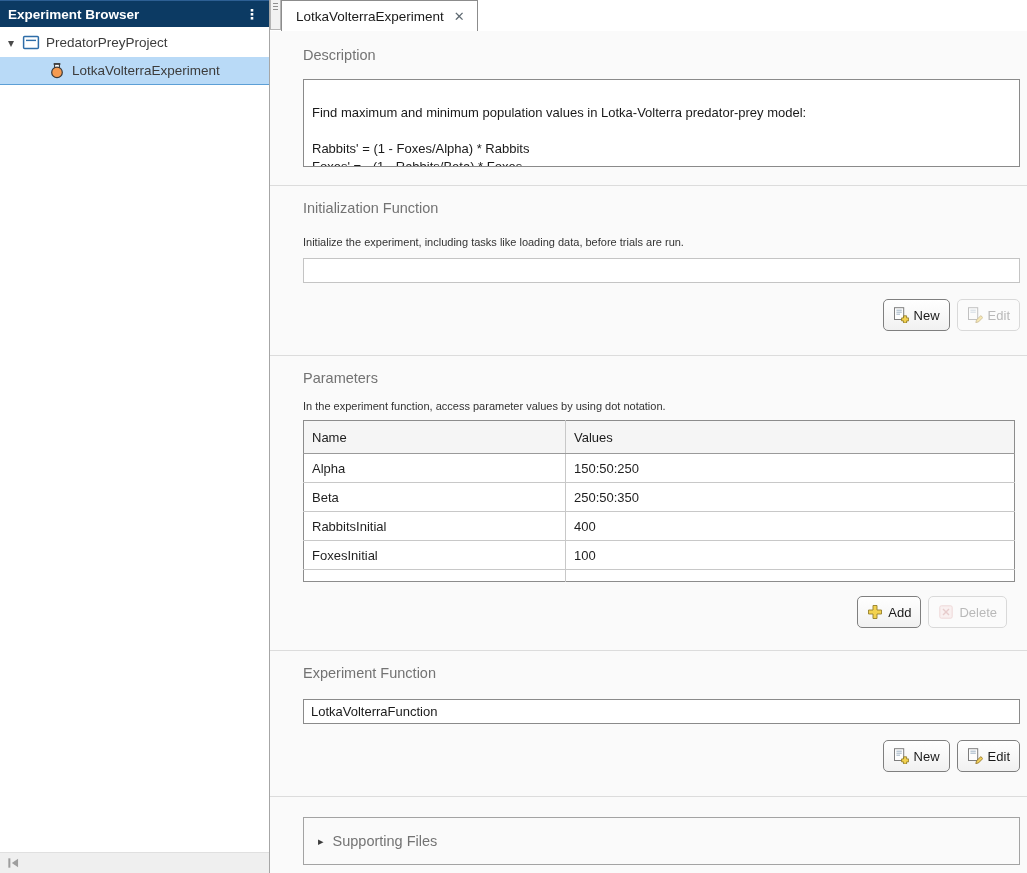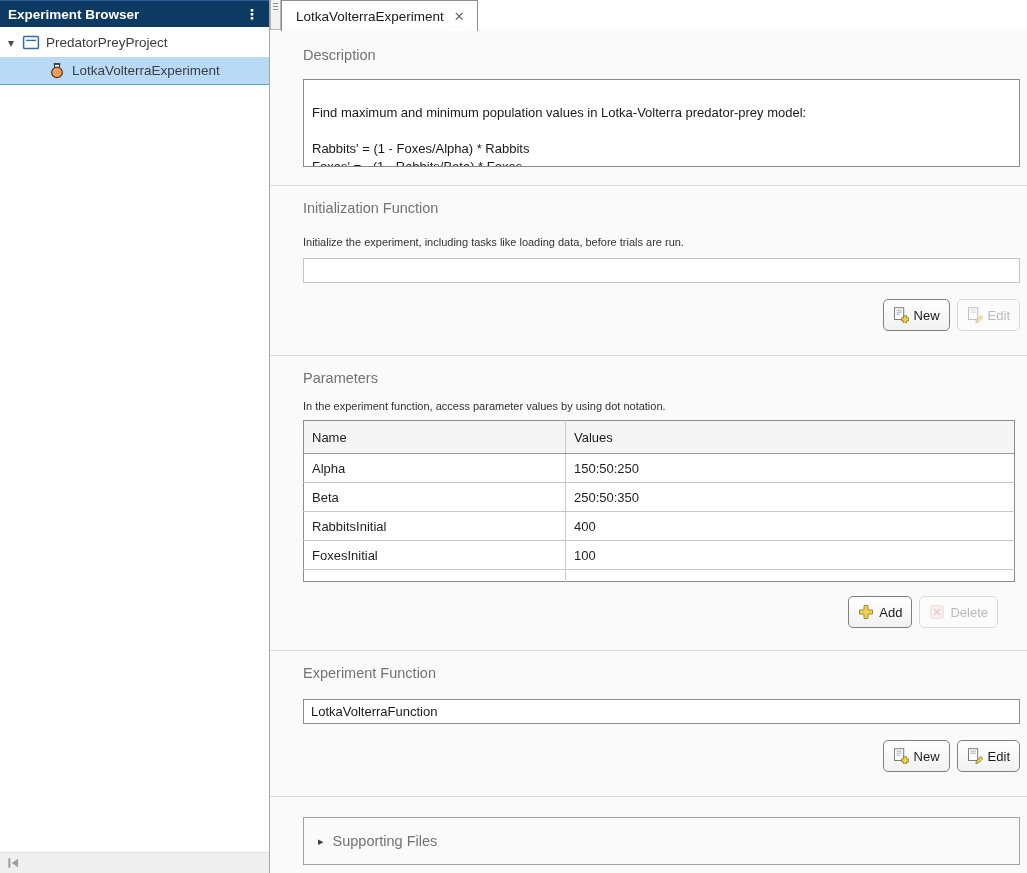--- a/index.html
+++ b/index.html
@@ -220,21 +220,21 @@
             <tr>
               <td>FoxesInitial</td>
               <td>100</td>
             </tr>
             <tr class="empty-row">
               <td></td>
                 <td></td>
             </tr>
           </tbody>
         </table>
-        <div class="btn-row" style="margin-top:14px; margin-right:22px;">
+        <div class="btn-row" style="margin-top:14px; margin-right:13px;">
           <button class="btn">
             <svg width="16" height="16" viewBox="0 0 16 16">
               <path d="M6 1.5 h4 v4.5 h4.5 v4 h-4.5 v4.5 h-4 v-4.5 h-4.5 v-4 h4.5 z" fill="#f3d250" stroke="#95802a" stroke-width="0.9"></path>
             </svg>
             <span>Add</span>
           </button>
           <button class="btn" disabled="">
             <svg width="16" height="16" viewBox="0 0 16 16">
               <rect x="1.8" y="1.8" width="12.4" height="12.4" rx="1.5" fill="#f7e3e3" stroke="#dfb0b0"></rect>
               <line x1="5" y1="5" x2="11" y2="11" stroke="#cf9494" stroke-width="1.4"></line>

